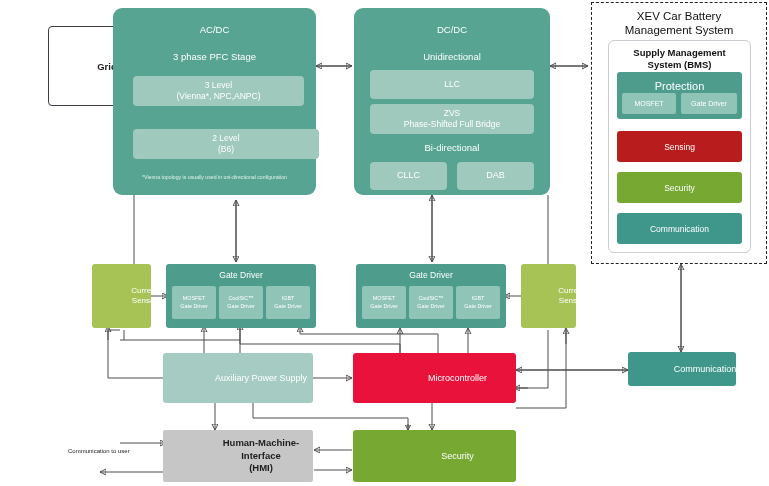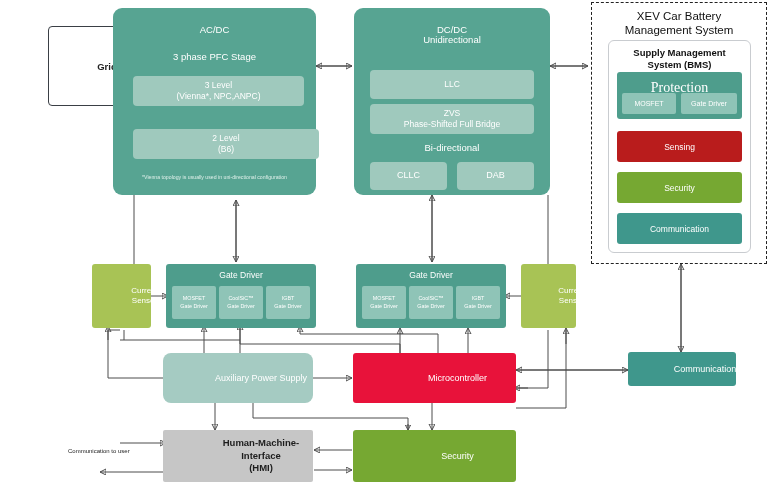--- a/index.html
+++ b/index.html
@@ -23,21 +23,21 @@
   .bmscard{position:absolute;box-sizing:border-box;border:1px solid #c9ccd0;border-radius:6px;background:#fff;}
   .bmsrow{position:absolute;box-sizing:border-box;border-radius:3px;color:#fff;font-size:8.5px;
           display:flex;align-items:center;justify-content:center;text-align:center;}
 
   
   .gd{background:#4e9d8c;color:#fff;border-radius:3px;}
   .gdchip{position:absolute;box-sizing:border-box;background:#8fc4b7;border-radius:2px;color:#ffffff;
           font-size:5.4px;line-height:1.3;display:flex;align-items:center;justify-content:center;text-align:center;}
 
   .sensor{background:#a8c355;color:#ffffff;border-radius:3px;font-size:8px;line-height:1.3;}
-  .aux{background:#a5cbc2;color:#ffffff;border-radius:8px;font-size:9px;}
+  .aux{background:#a5cbc2;color:#ffffff;border-radius:3px;font-size:9px;}
   .mcu{background:#e8123a;color:#ffffff;border-radius:3px;font-size:9px;}
   .hmi{background:#c6c6c6;color:#1d1d1d;border-radius:2px;font-size:9.5px;font-weight:bold;line-height:1.35;}
   .secg{background:#76a832;color:#ffffff;border-radius:3px;font-size:9px;}
   .comm{background:#3f978c;color:#ffffff;border-radius:3px;font-size:9px;}
 
   .paneltitle{position:absolute;text-align:center;color:#111;font-weight:normal;font-size:11.5px;line-height:1.25;}
   .cardtitle{position:absolute;text-align:center;color:#111;font-weight:bold;font-size:9.5px;line-height:1.25;}
   .smalllabel{position:absolute;color:#222;font-size:6px;white-space:nowrap;}
 
   svg.wires{position:absolute;left:0;top:0;width:769px;height:486px;pointer-events:none;}
@@ -137,41 +137,41 @@
     <div class="stitle" style="top:43px;font-size:9.5px;">3 phase PFC Stage</div>
     <div class="sub" style="left:20px;top:68px;width:171px;height:30px;white-space:pre-line;">3 Level
 (Vienna*, NPC,ANPC)</div>
     <div class="sub" style="left:20px;top:121px;width:186px;height:30px;white-space:pre-line;">2 Level
 (B6)</div>
     <div class="note" style="top:166px;">*Vienna topology is usually used in uni-directional configuration</div>
   </div>
 
   <div class="box stage" style="left:354px;top:8px;width:196px;height:187px;">
     <div class="stitle" style="top:16px;">DC/DC</div>
-    <div class="stitle" style="top:26px;font-size:9.5px;">Unidirectional</div>
+    <div class="stitle" style="top:43px;font-size:9.5px;">Unidirectional</div>
     <div class="sub" style="left:16px;top:62px;width:164px;height:29px;">LLC</div>
     <div class="sub" style="left:16px;top:96px;width:164px;height:30px;white-space:pre-line;">ZVS
 Phase-Shifted Full Bridge</div>
     <div class="stitle" style="top:134px;font-size:9.5px;">Bi-directional</div>
     <div class="sub" style="left:16px;top:154px;width:77px;height:28px;font-size:9px;">CLLC</div>
     <div class="sub" style="left:103px;top:154px;width:77px;height:28px;font-size:9px;">DAB</div>
   </div>
 
   <div class="dashpanel" style="left:591px;top:2px;width:176px;height:262px;">
     <div class="paneltitle" style="left:0;right:0;top:6px;white-space:pre-line;">XEV Car Battery
 Management System</div>
   </div>
 
   <div class="bmscard" style="left:608px;top:40px;width:143px;height:213px;">
     <div class="cardtitle" style="left:0;right:0;top:6px;white-space:pre-line;">Supply Management
 System (BMS)</div>
   </div>
 
   <div class="box" style="left:617px;top:72px;width:125px;height:47px;background:#4e9d8c;border-radius:3px;">
-    <div class="stitle" style="top:8px;font-size:14px;font-family:Liberation Serif, serif;">Protection</div>
+    <div class="stitle" style="top:8px;font-size:11px;">Protection</div>
     <div class="gdchip" style="left:5px;top:21px;width:54px;height:21px;font-size:7px;">MOSFET</div>
     <div class="gdchip" style="left:64px;top:21px;width:56px;height:21px;font-size:7px;">Gate Driver</div>
   </div>
 
   <div class="bmsrow" style="left:617px;top:131px;width:125px;height:31px;background:#b91c1c;">
     <span>Sensing</span>
   </div>
   <div class="bmsrow" style="left:617px;top:172px;width:125px;height:31px;background:#76a832;">
     <span>Security</span>
   </div>

